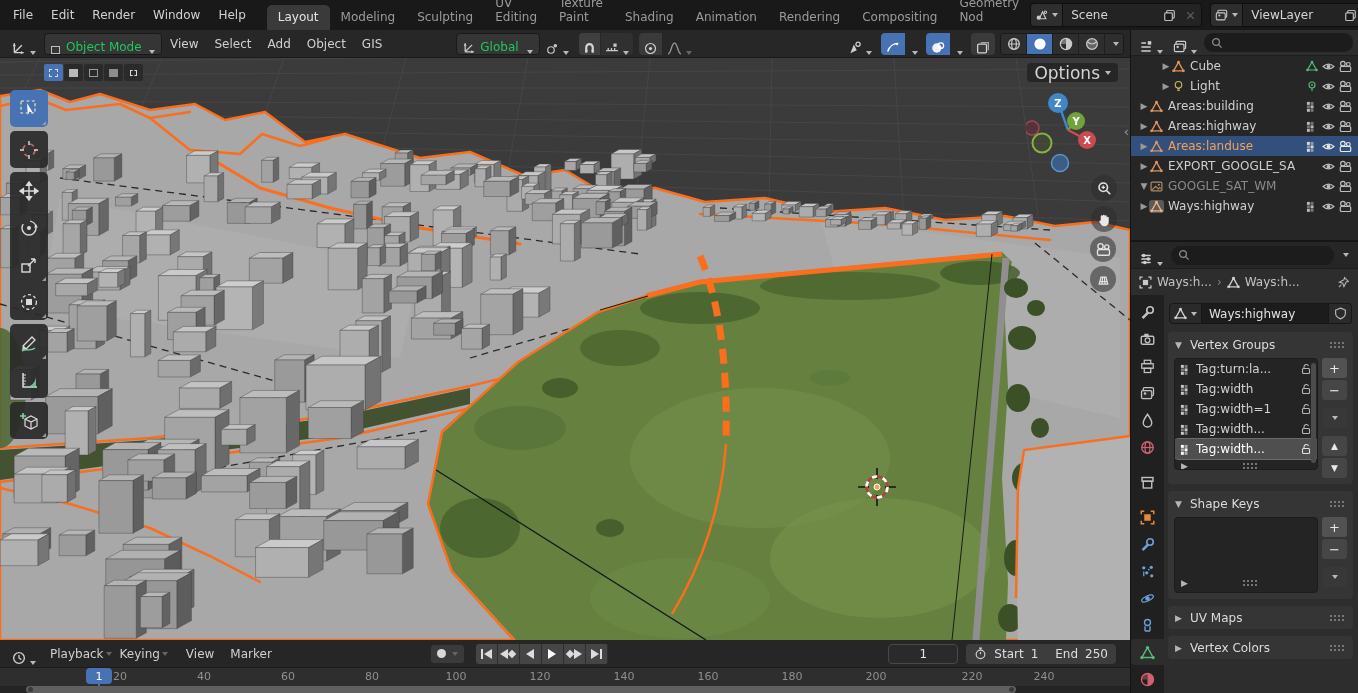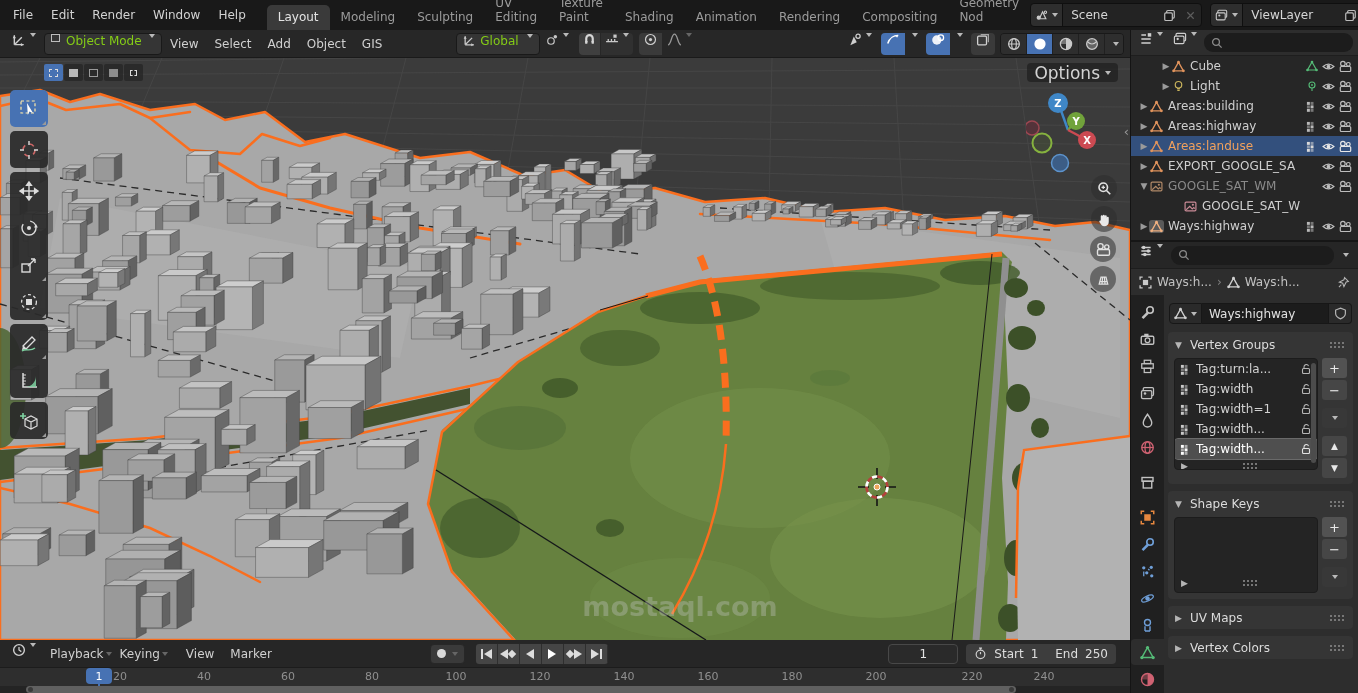--- a/index.html
+++ b/index.html
@@ -19,21 +19,21 @@
   .idblock{display:flex;align-items:center;height:24px;background:#232323;border:1px solid #0f0f0f;border-radius:4px;margin-left:8px}
   .idblock .ibtn{display:flex;align-items:center;height:100%;padding:0 4px;background:#2e2e2e;border-right:1px solid #0f0f0f;border-radius:4px 0 0 4px}
   .idblock .idname{padding:0 8px;min-width:96px;color:#d6d6d6}
   .idblock .mini{width:22px;display:flex;justify-content:center;color:#bdbdbd}
   .idblock .mini.dim{color:#5d5d5d}
   .chev{width:0;height:0;border-left:3.5px solid transparent;border-right:3.5px solid transparent;border-top:4px solid #b9b9b9;margin-left:4px}
   .chev.dim{border-top-color:#666}
 
   
   .vph{position:absolute;left:0;top:30px;width:1130px;height:28px;background:#272727;display:flex;align-items:center;padding:0 6px;z-index:25;border-bottom:1px solid #1a1a1a}
-  .hbtn{display:flex;align-items:flex-start;height:22px;padding:0 6px;border-radius:4px;color:#84cc16}
+  .hbtn{display:flex;align-items:flex-end;height:22px;padding:0 6px;border-radius:4px;color:#22c55e}
   .hbtn.field{background:#353535;border:1px solid #191919}
   .hbtn.toggled{background:#4772b3}
   .hmenu{padding:0 8px;color:#d0d0d0}
   .seg{display:flex;height:22px;border:1px solid #191919;border-radius:4px;overflow:hidden}
   .seg>div{display:flex;align-items:center;justify-content:center;width:26px;background:#2e2e2e;border-right:1px solid #202020}
   .seg>div:last-child{border-right:0}
   .seg .sel{background:#4772b3}
 
   
   .viewport{position:absolute;left:0;top:58px;width:1130px;height:582px;background:#3b3b3b;overflow:hidden}
@@ -1522,28 +1522,20 @@
           <svg width="13" height="11" style="color:#bdbdbd">
             <use href="#s-eye"></use>
           </svg>
         </span>
       <span class="rico">
           <svg width="13" height="13" style="color:#bdbdbd">
             <use href="#s-cam"></use>
           </svg>
         </span>
     </div>
-    <div class="ol-row" style="padding-left:52px">
-      <span class="olic" style="color:#c98a96">
-          <svg width="13" height="13">
-            <use href="#s-img"></use>
-          </svg>
-        </span>
-      <span class="name">GOOGLE_SAT_W</span>
-    </div>
     <div class="ol-row" style="padding-left:8px">
       <span class="exp">▶</span>
       <span class="olic activebox" style="color:#f0b080">
           <svg width="13" height="13">
             <use href="#s-tri"></use>
           </svg>
         </span>
       <span class="name">Ways:highway</span>
       <span class="rico" style="color:#b9b9b9">
           <svg width="11" height="11">
@@ -1794,16 +1786,15 @@
             <span class="parrow">▶</span>
             <span>Vertex Colors</span>
             <span class="grip"></span>
           </div>
         </div>
       </div>
     </div>
   </aside>
 
   <div class="watermark">
-    <div class="en">mostaql.com</div>
   </div>
 
 </div>
 
 </body></html>

